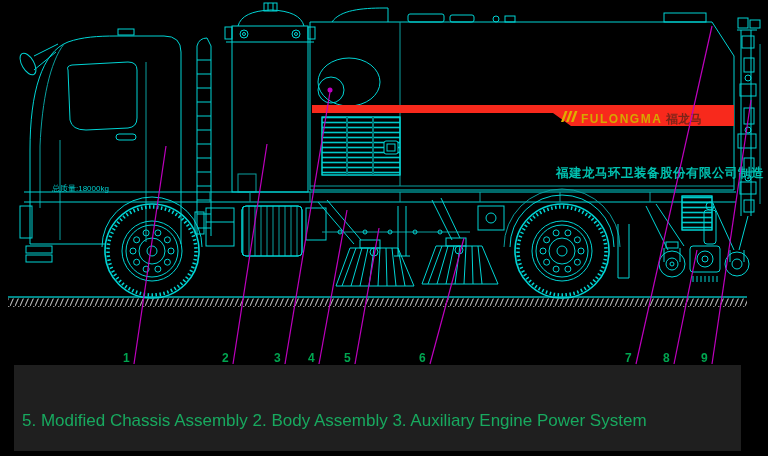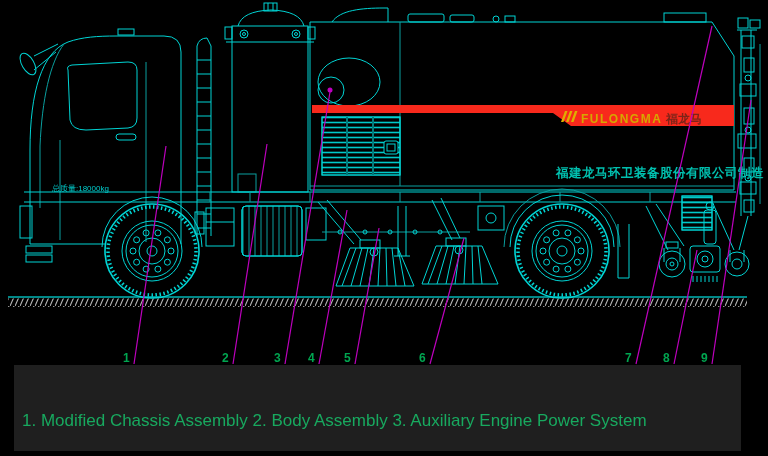--- a/index.html
+++ b/index.html
@@ -251,19 +251,19 @@
     <text x="308" y="362">4</text>
     <text x="344" y="362">5</text>
     <text x="419" y="362">6</text>
     <text x="625" y="362">7</text>
     <text x="663" y="362">8</text>
     <text x="701" y="362">9</text>
   </g>
 </svg>
 
   <div class="legend">
-    <div>1. Modified Chassis Assembly 2. Body Assembly 3. Auxiliary Engine Power System</div>
+    <div>5. Modified Chassis Assembly 2. Body Assembly 3. Auxiliary Engine Power System</div>
     
     
     
   </div>
 
 </div>
 
 </body></html>

